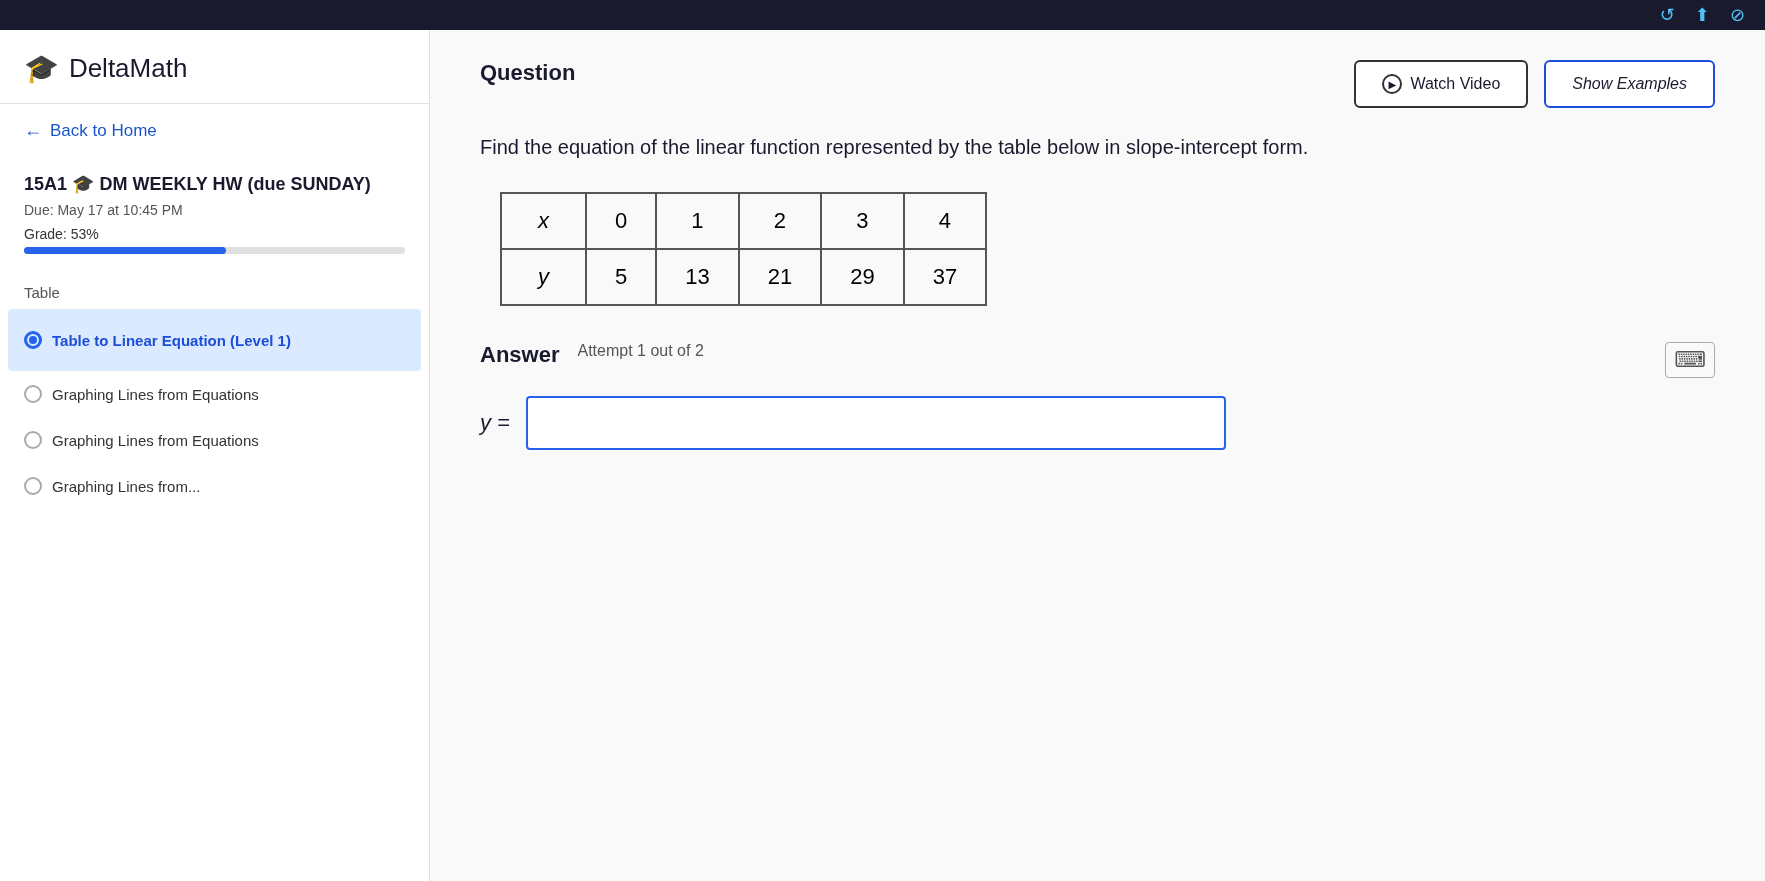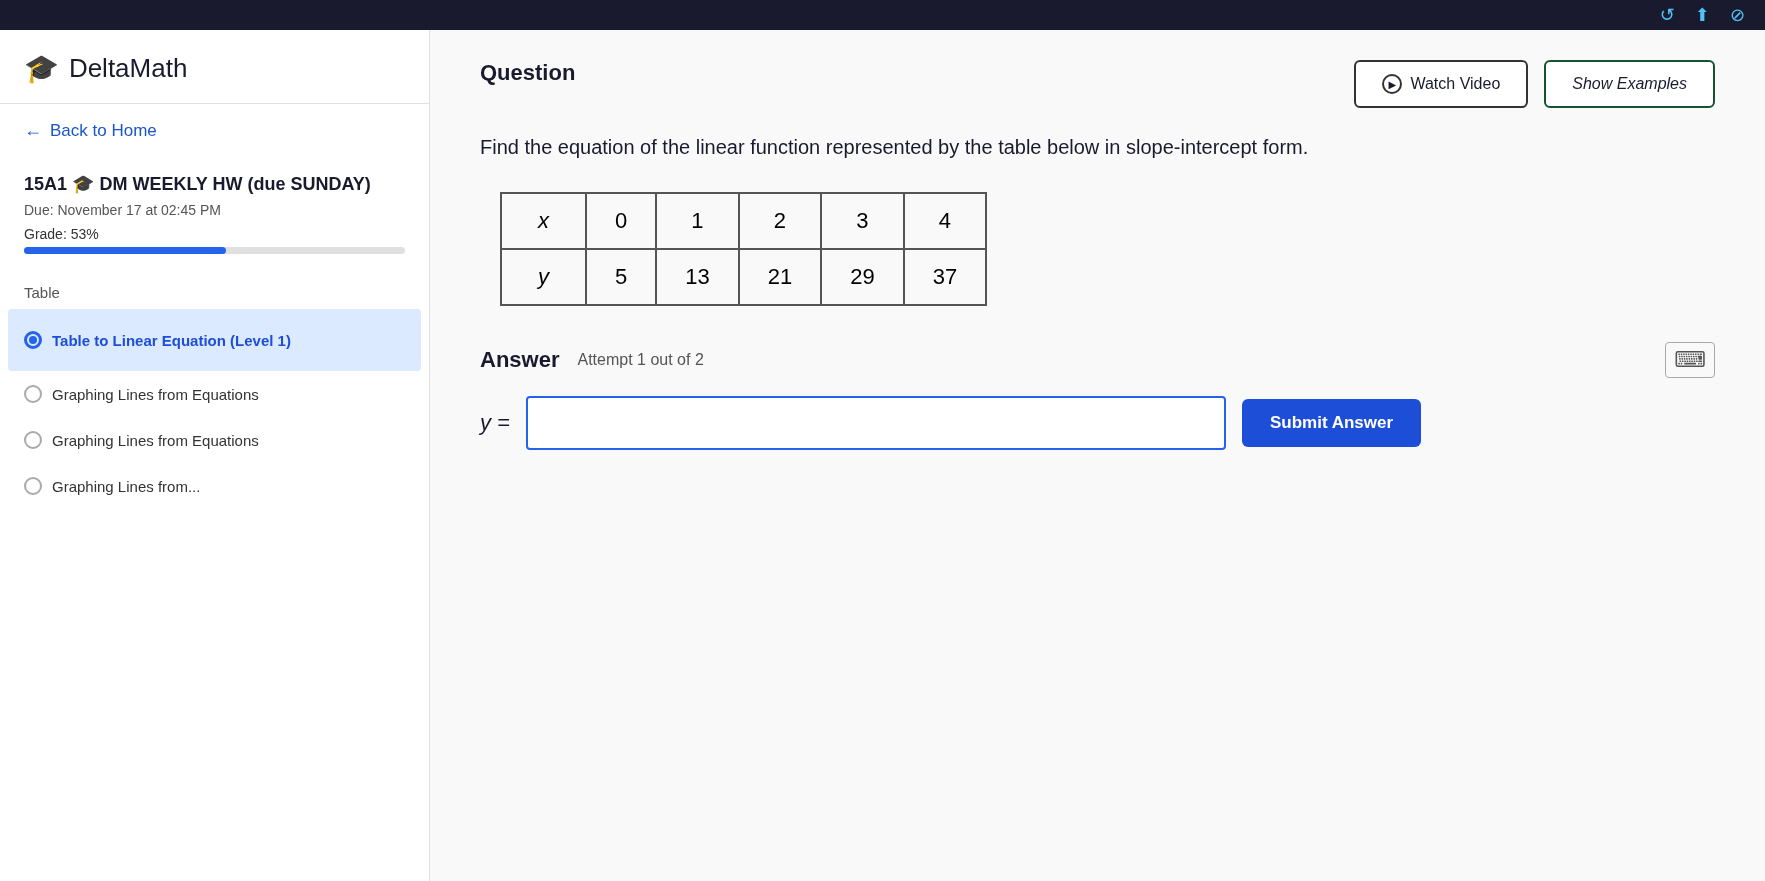--- a/index.html
+++ b/index.html
@@ -197,21 +197,21 @@
       height: 20px;
       border: 2px solid #333;
       border-radius: 50%;
       display: flex;
       align-items: center;
       justify-content: center;
       font-size: 10px;
     }
     .btn-show-examples {
       padding: 12px 26px;
-      border: 2px solid #14532d;
+      border: 2px solid #1d4ed8;
       border-radius: 6px;
       background: #fff;
       font-size: 16px;
       font-weight: 400;
       font-style: italic;
       color: #1a1a2e;
       cursor: pointer;
     }
     .question-text {
       font-size: 20px;
@@ -239,21 +239,20 @@
       font-style: italic;
       font-weight: 500;
       padding: 14px 36px;
     }
     
     .answer-section {
       margin-top: 10px;
     }
     .answer-header {
       display: flex;
-      align-items: center;
       gap: 18px;
       margin-bottom: 18px;
     }
     .answer-label {
       font-size: 22px;
       font-weight: 700;
       color: #1a1a2e;
     }
     .attempt-text {
       font-size: 16px;
@@ -320,21 +319,21 @@
       </span>
     </div>
 
     <a class="back-to-home">
       <span class="back-arrow">←</span>
       <span>Back to Home</span>
     </a>
 
     <div class="sidebar-assignment">
       <div class="assignment-title">15A1 🎓 DM WEEKLY HW (due SUNDAY)</div>
-      <div class="assignment-due">Due: November 17 at 02:45 PM</div>
+      <div class="assignment-due">Due: May 17 at 10:45 PM</div>
       <div class="assignment-grade">Grade: 53%</div>
       <div class="grade-bar-container">
         <div class="grade-bar"></div>
       </div>
     </div>
 
     <div class="sidebar-nav">
 
       <div class="nav-item-plain">
         <span>Table</span>
@@ -404,19 +403,16 @@
 
     <div class="answer-section">
       <div class="answer-header">
         <span class="answer-label">Answer</span>
         <span class="attempt-text">Attempt 1 out of 2</span>
         <span class="keyboard-icon">⌨</span>
       </div>
       <div class="answer-input-row">
         <span class="y-equals">y =</span>
         <input type="text" class="answer-input" placeholder="" style="">
-        <button class="btn-submit">
-          <span>Submit Answer</span>
-        </button>
       </div>
     </div>
   </div>
 </div>
 
 </body></html>

